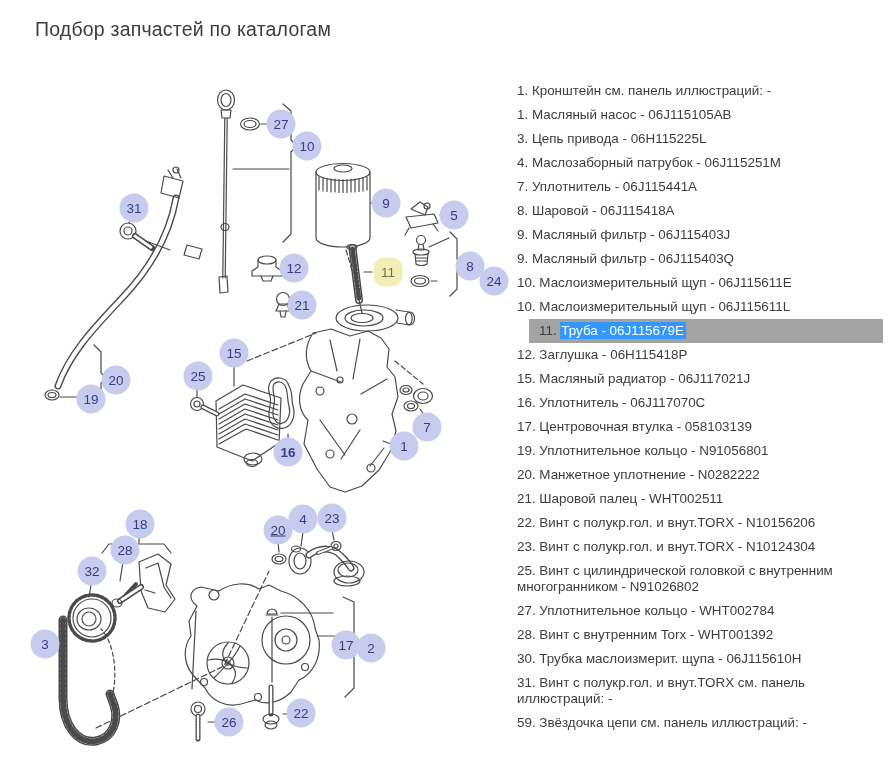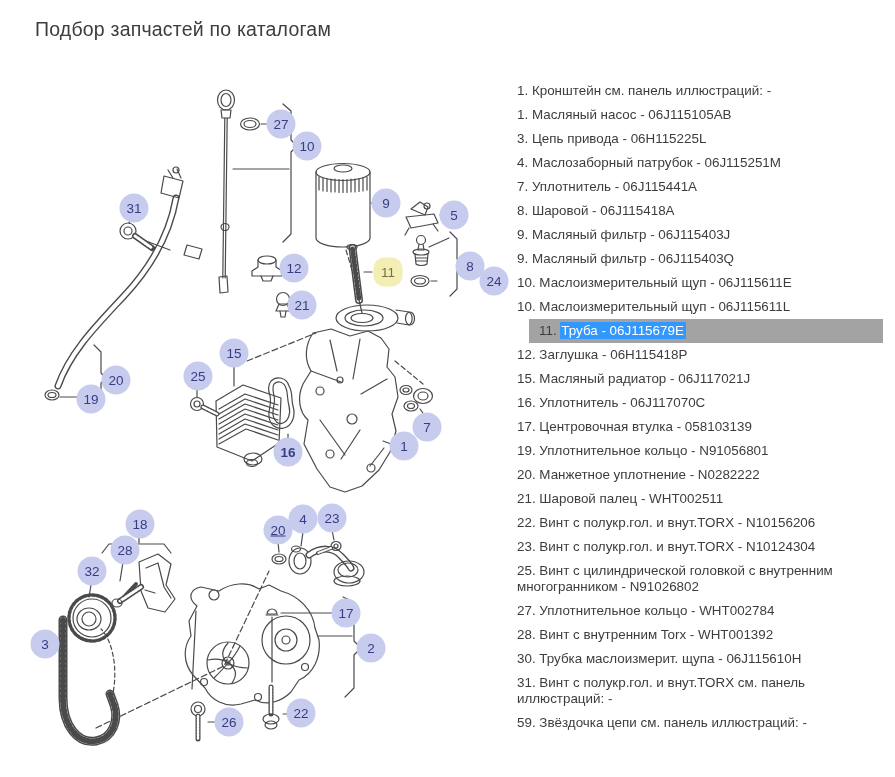--- a/index.html
+++ b/index.html
@@ -298,21 +298,21 @@
       <div class="badge" style="left: 91px; top: 399px;">19</div>
       <div class="badge" style="left: 427px; top: 427px;">7</div>
       <div class="badge" style="left: 404px; top: 446px;">1</div>
       <div class="badge" style="left: 288px; top: 452px; font-weight: bold;">16</div>
       <div class="badge" style="left: 303px; top: 519px;">4</div>
       <div class="badge" style="left: 332px; top: 518px;">23</div>
       <div class="badge" style="left: 140px; top: 524px;">18</div>
       <div class="badge" style="left: 278px; top: 530px; text-decoration: underline;">20</div>
       <div class="badge" style="left: 125px; top: 550px;">28</div>
       <div class="badge" style="left: 92px; top: 571px;">32</div>
-      <div class="badge" style="left: 346px; top: 613px;">17</div>
+      <div class="badge" style="left: 346px; top: 645px;">17</div>
       <div class="badge" style="left: 45px; top: 644px;">3</div>
       <div class="badge" style="left: 371px; top: 648px;">2</div>
       <div class="badge" style="left: 301px; top: 713px;">22</div>
       <div class="badge" style="left: 229px; top: 722px;">26</div>
     </div>
 </div>
 
 <div class="list">
     <div class="row"><span class="num">1. </span><span class="txt">Кронштейн см. панель иллюстраций: -</span></div>
     <div class="row"><span class="num">1. </span><span class="txt">Масляный насос - 06J115105AB</span></div>

